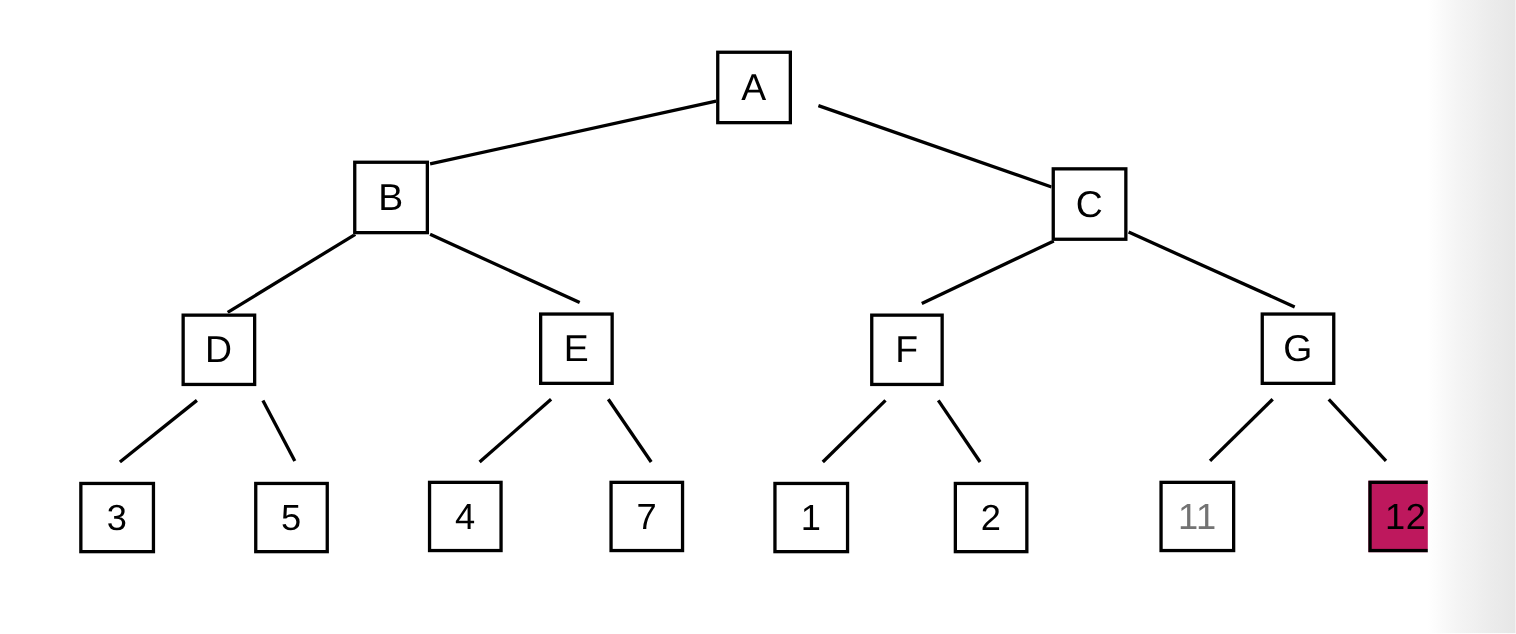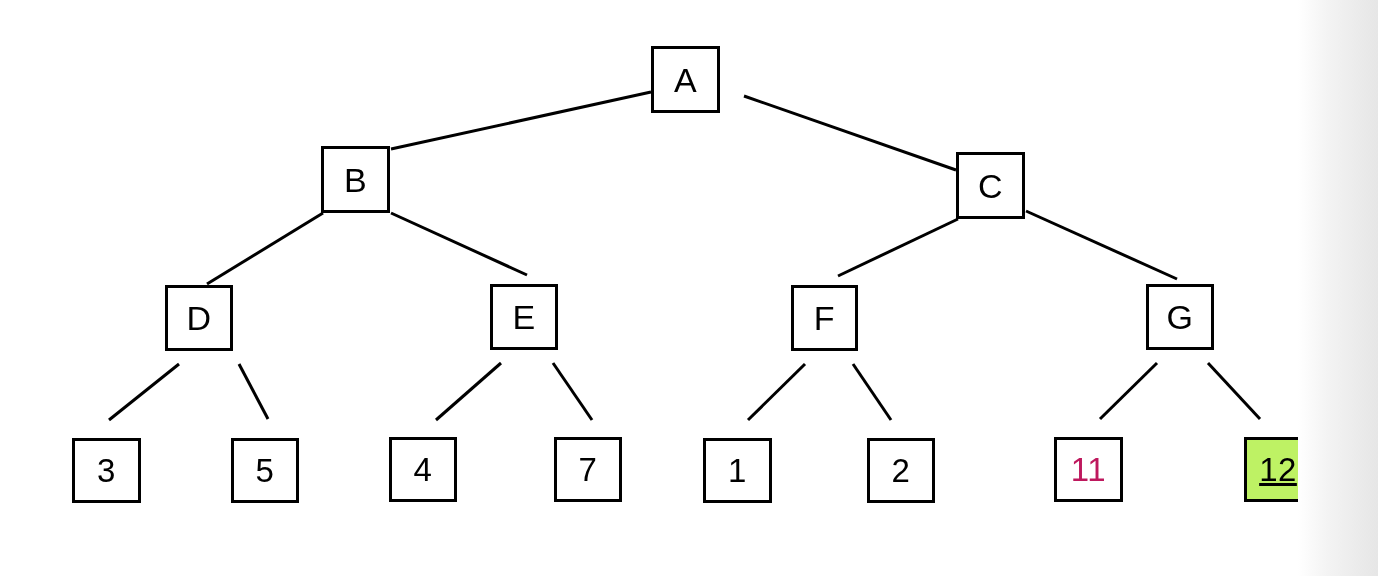--- a/index.html
+++ b/index.html
@@ -112,21 +112,21 @@
       <div class="node leaf" style="left: 554px; top: 437px; width: 68px; height: 65px; border-color: rgb(0, 0, 0); background: rgb(255, 255, 255);">
         <span class="node-label" style="color: rgb(0, 0, 0);">7</span>
       </div>
       <div class="node leaf" style="left: 703px; top: 438px; width: 69px; height: 65px; border-color: rgb(0, 0, 0); background: rgb(255, 255, 255);">
         <span class="node-label" style="color: rgb(0, 0, 0);">1</span>
       </div>
       <div class="node leaf" style="left: 867px; top: 438px; width: 68px; height: 65px; border-color: rgb(0, 0, 0); background: rgb(255, 255, 255);">
         <span class="node-label" style="color: rgb(0, 0, 0);">2</span>
       </div>
       <div class="node leaf" style="left: 1054px; top: 437px; width: 69px; height: 65px; border-color: rgb(0, 0, 0); background: rgb(255, 255, 255);">
-        <span class="node-label" style="color: #be185d;">11</span>
+        <span class="node-label" style="color: #737373;">11</span>
       </div>
-      <div class="node leaf" style="left: 1244px; top: 437px; width: 68px; height: 65px; border-color: rgb(0, 0, 0); background: #bef264; text-decoration: underline;">
+      <div class="node leaf" style="left: 1244px; top: 437px; width: 68px; height: 65px; border-color: rgb(0, 0, 0); background: #be185d;">
         <span class="node-label" style="color: rgb(0, 0, 0);">12</span>
       </div>
     </div>
 
   <div id="right-edge-shade"></div>
 </div>
 
 </body></html>

